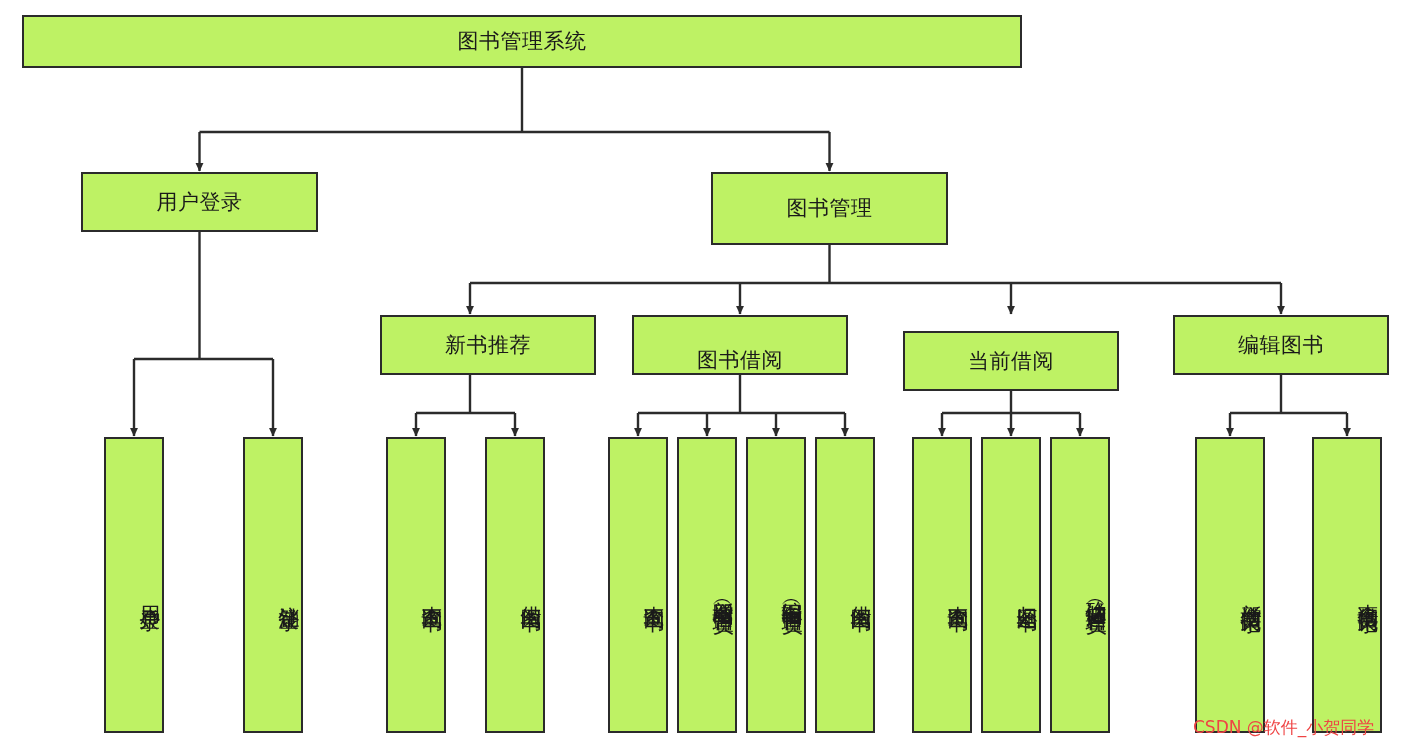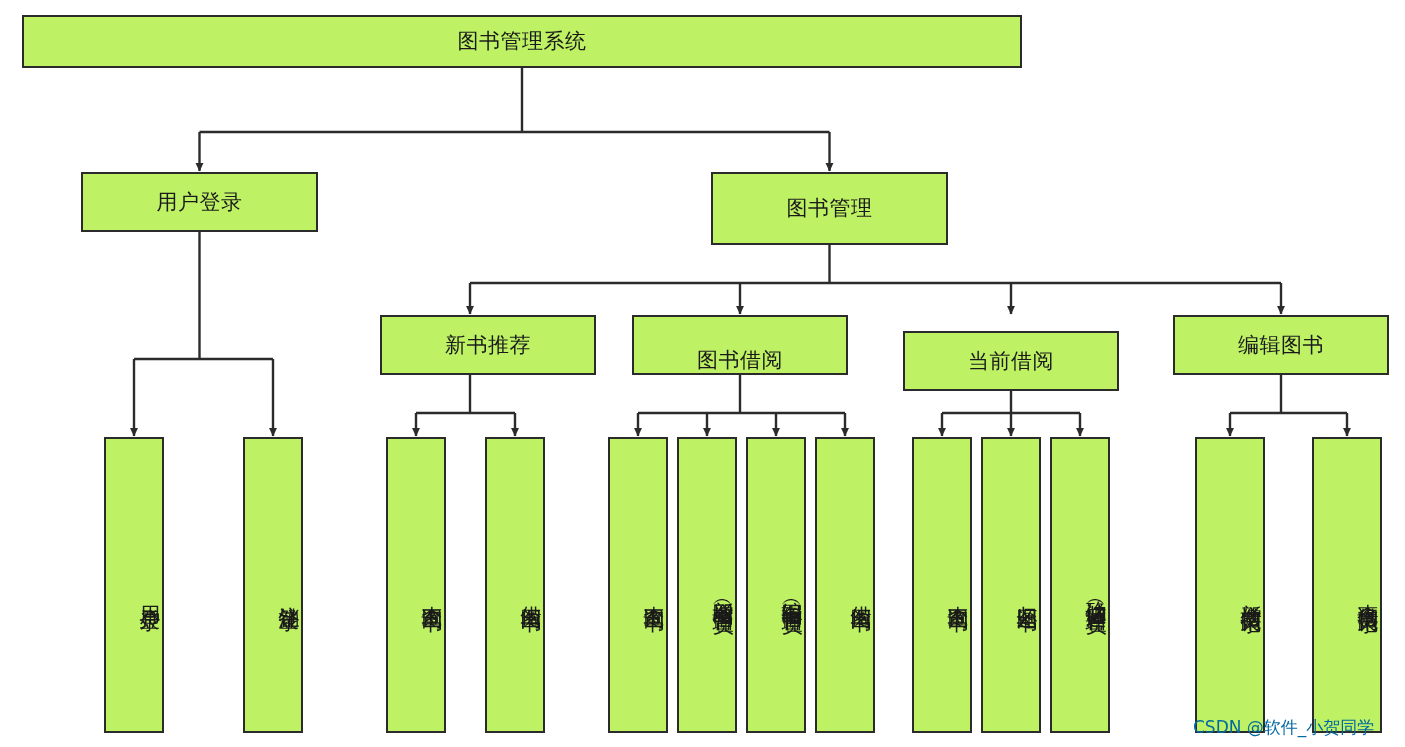--- a/index.html
+++ b/index.html
@@ -52,21 +52,21 @@
   .node.leaf > span {
     writing-mode: vertical-rl;
     text-orientation: upright;
     white-space: normal;
   }
   .watermark {
     position: absolute;
     left: 1193px;
     top: 716px;
     font-size: 17px;
-    color: #0369a1;
+    color: #ef4444;
     white-space: nowrap;
     z-index: 3;
     font-family: "DejaVu Sans", sans-serif;
   }
 </style>
 </head>
 <body>
 
 <div id="canvas">
   <svg id="edges" viewBox="0 0 1405 747" xmlns="http://www.w3.org/2000/svg">

